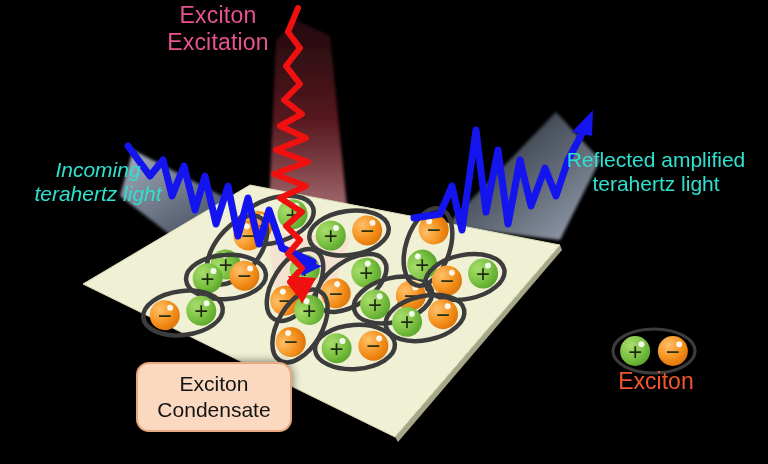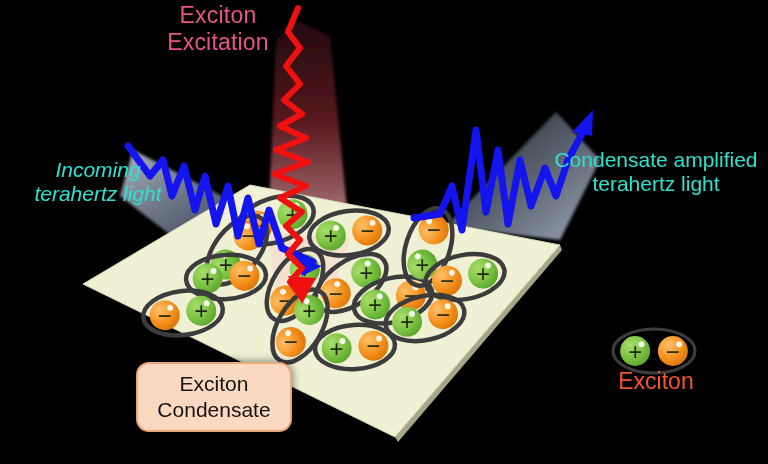--- a/index.html
+++ b/index.html
@@ -303,21 +303,21 @@
         </g>
       </g>
   </svg>
 
   <div class="label" id="label-optical">Exciton
 Excitation</div>
 
   <div class="label" id="label-incoming">Incoming
 terahertz light</div>
 
-  <div class="label" id="label-reflected">Condensate amplified
+  <div class="label" id="label-reflected">Reflected amplified
 terahertz light</div>
 
   <div id="label-condensate">Exciton
 Condensate</div>
 
   <div id="label-exciton-legend">Exciton</div>
 
 </div>
 
 </body></html>

